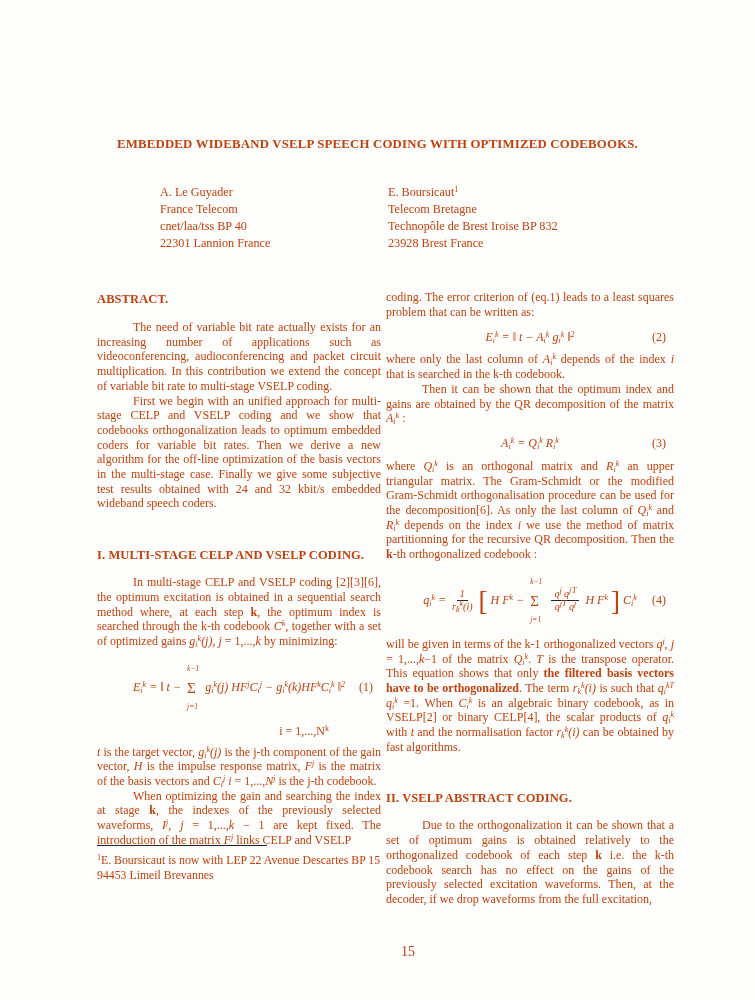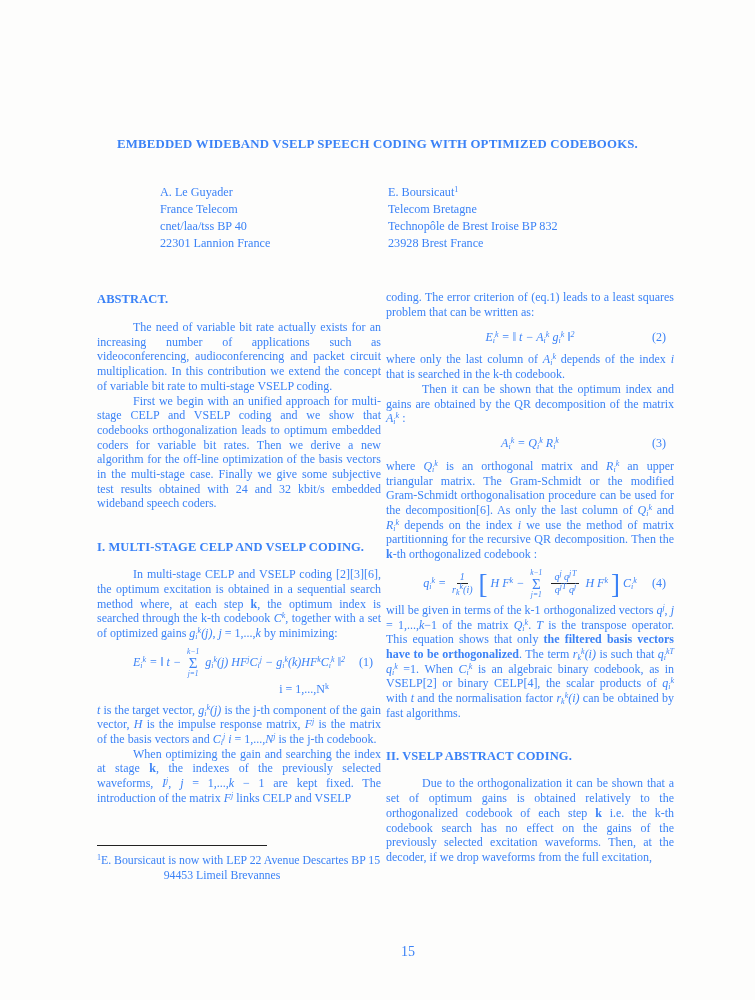--- a/index.html
+++ b/index.html
@@ -1,53 +1,53 @@
 <!DOCTYPE html>
 <html><head>
 <meta charset="utf-8">
 <style>
   html,body{margin:0;padding:0;background:#ffffff;}
   .page{
     position:relative;width:755px;height:1000px;background:#fdfdfc;
-    font-family:"Liberation Serif","DejaVu Serif",serif;color:#3b82f6;
+    font-family:"Liberation Serif","DejaVu Serif",serif;color:#c2410c;
     overflow:hidden;
   }
   .title{
     position:absolute;top:137px;left:60px;width:635px;margin:0;
     text-align:center;font-size:12.8px;font-weight:bold;letter-spacing:0.2px;
   }
   .author-block{position:absolute;text-align:left;font-size:12.2px;line-height:17px;}
   .author-left{top:184px;left:160px;width:230px;}
   .author-right{top:184px;left:388px;width:225px;}
   .col{position:absolute;width:284px;}
   .col-left{top:292px;left:97px;}
   .col-right{top:290px;left:386px;width:288px;}
   .col h2{font-size:12.5px;font-weight:bold;margin:0 0 13px 0;letter-spacing:0.1px;}
-  .col h2.mt{margin-top:29px;margin-bottom:12px;}
+  .col h2.mt{margin-top:37px;margin-bottom:12px;}
   .col p{margin:0;text-align:justify;font-size:12px;line-height:14.7px;}
   .col p.indent{text-indent:36px;}
   sup,sub{font-size:8px;line-height:0;}
   sub{vertical-align:-2px;}
   sup{vertical-align:4px;}
   .equation{
     position:relative;display:flex;align-items:center;justify-content:center;
     font-style:italic;font-size:12px;margin:7px 0 4px 0;min-height:22px;
   }
   .eq-num{position:absolute;right:8px;font-style:normal;font-size:12px;}
   .eq-cond{text-align:right;padding-right:52px;font-size:12px;margin:0 0 6px 0;}
-  .sum{display:inline-flex;flex-direction:column;align-items:center;vertical-align:middle;margin:0 3px;}
+  .sum{display:inline-flex;flex-direction:column;align-items:flex-start;vertical-align:middle;margin:9px 3px;gap:8px;}
   .sum .lim{font-size:7.5px;line-height:8px;font-style:italic;}
   .sum .sg{font-size:15px;line-height:14px;font-style:normal;}
   .frac{display:inline-flex;flex-direction:column;align-items:center;vertical-align:middle;font-size:10px;line-height:12px;margin:0 3px;}
   .frac .fn{border-bottom:1px solid #222;padding:0 3px;}
   .nrm{font-style:normal;}
   .br{font-size:27px;font-style:normal;line-height:20px;vertical-align:middle;font-weight:400;}
   .footnote{position:absolute;left:97px;top:845px;width:290px;font-size:11.8px;line-height:15px;}
   .footnote-rule{width:170px;border-top:1.4px solid #222;margin-bottom:7px;}
-  .fn-center{text-align:center;width:250px;}
+  .fn-center{width:250px;}
   .page-number{position:absolute;left:355px;top:944px;width:60px;text-align:right;font-size:14px;}
 </style>
 </head>
 <body>
 
 <div class="page">
 
   <h1 class="title">EMBEDDED WIDEBAND VSELP SPEECH CODING WITH OPTIMIZED CODEBOOKS.</h1>
 
   <div class="author-block author-left">

